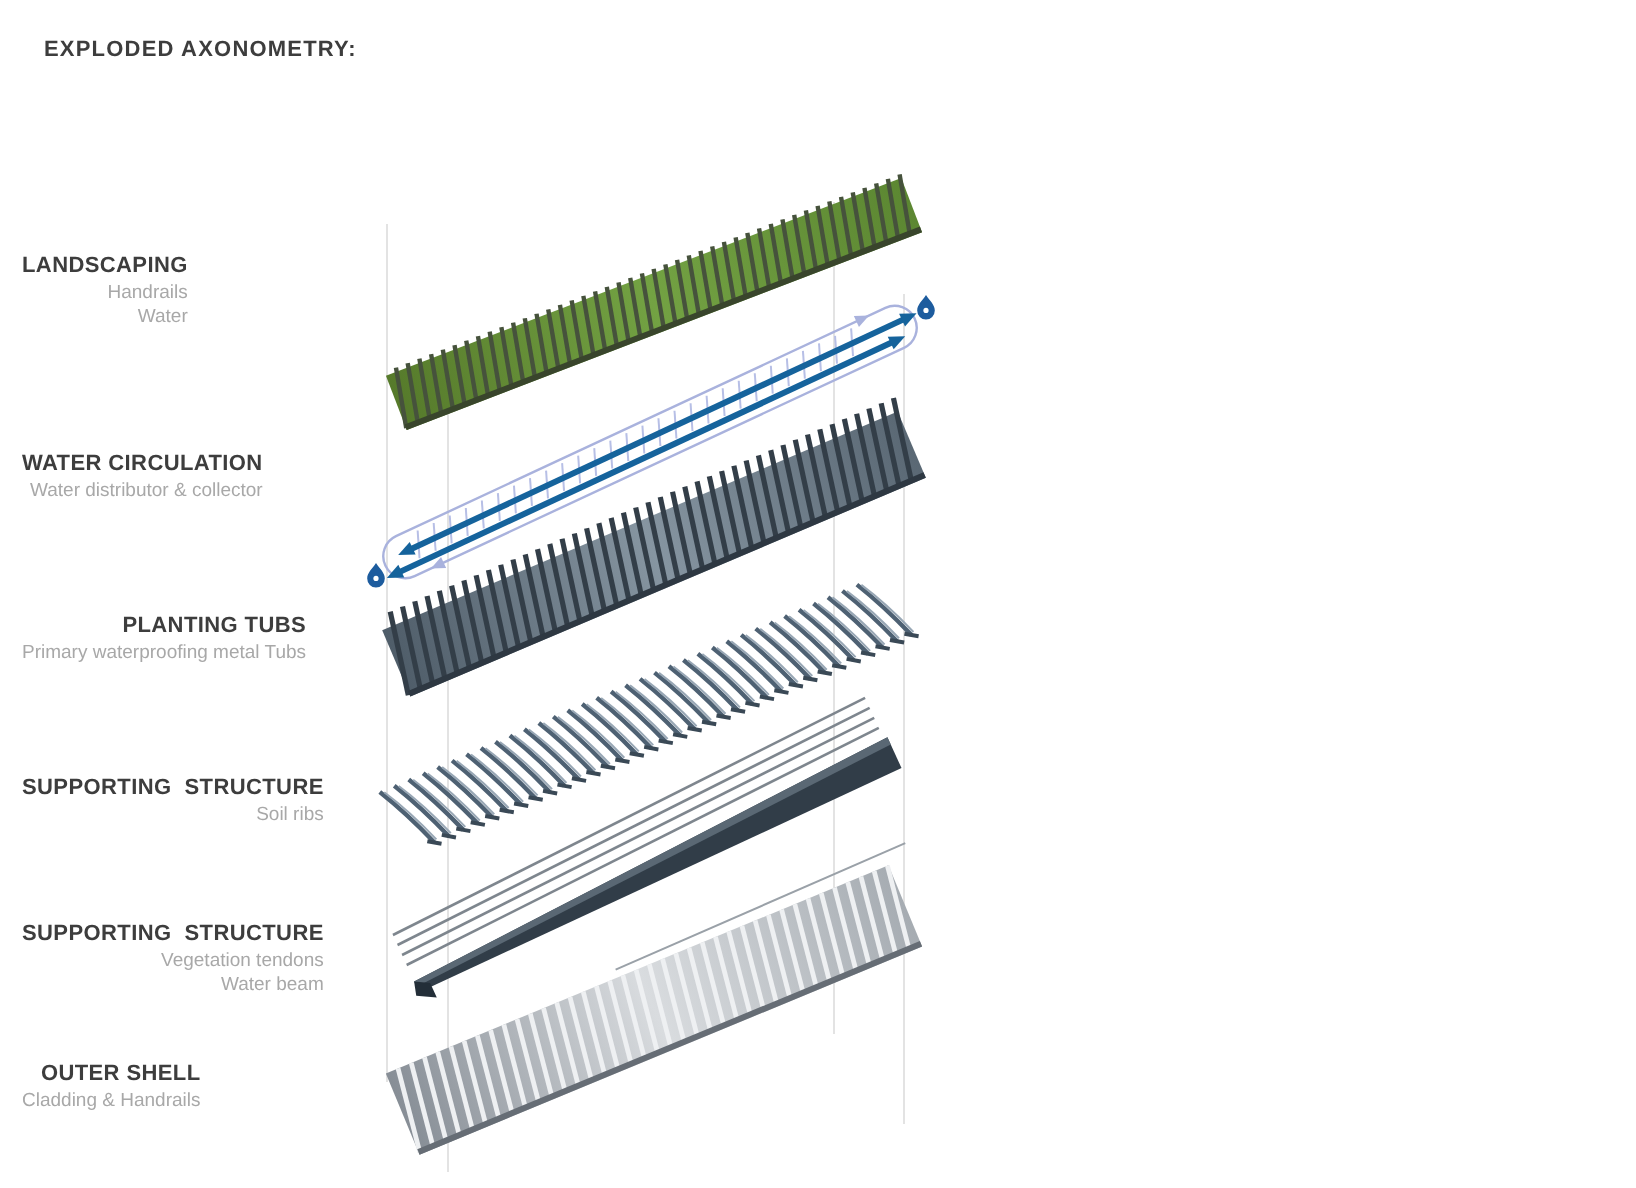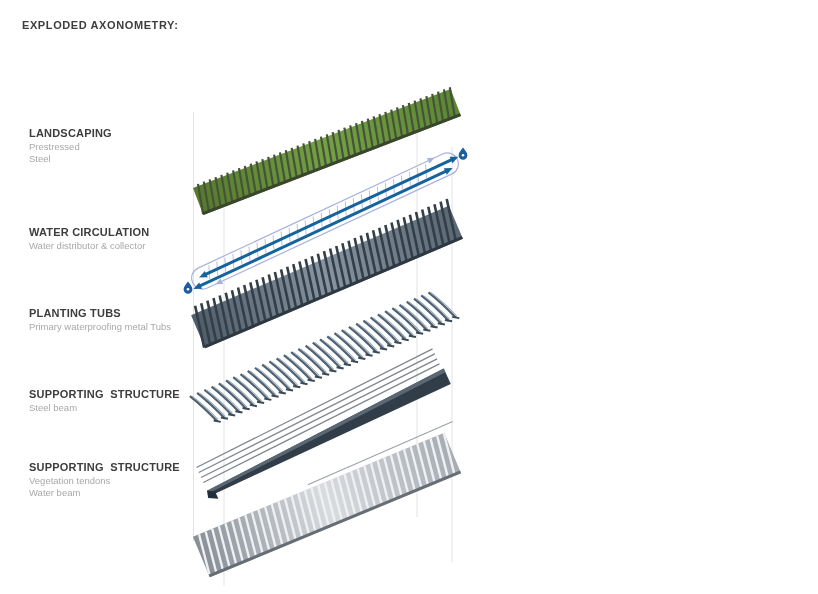--- a/index.html
+++ b/index.html
@@ -4,62 +4,66 @@
 <style>
   html,body{margin:0;padding:0;background:#ffffff;}
   .page{
     position:relative;width:782px;height:594px;background:#ffffff;overflow:hidden;
     font-family:"Liberation Sans",sans-serif;
   }
   .title{
     position:absolute;left:22px;top:19px;
     font-size:11px;font-weight:bold;letter-spacing:.6px;color:#3d3d3d;white-space:pre;
   }
-  .label-block{position:absolute;left:29px;}
+  .label-block{position:absolute;left:11px;text-align:right;}
   .label-heading{
     font-size:11px;font-weight:bold;letter-spacing:.2px;color:#3d3d3d;
     white-space:pre;margin-bottom:2px;
   }
   .label-sub{font-size:9.5px;color:#a8a8a8;line-height:11.5px;white-space:pre;}
   svg.diagram{position:absolute;left:0;top:0;}
 </style>
 </head>
 <body>
 
 <div class="page">
 
   <div class="title">EXPLODED AXONOMETRY:</div>
 
   <div class="label-block" style="top:127px">
     <div class="label-heading">LANDSCAPING</div>
-    <div class="label-sub">Prestressed</div>
-    <div class="label-sub">Steel</div>
+    <div class="label-sub">Handrails</div>
+    <div class="label-sub">Water</div>
   </div>
 
   <div class="label-block" style="top:307px">
     <div class="label-heading">PLANTING TUBS</div>
     <div class="label-sub">Primary waterproofing metal Tubs</div>
   </div>
 
   <div class="label-block" style="top:226px">
     <div class="label-heading">WATER CIRCULATION</div>
     <div class="label-sub">Water distributor &amp; collector</div>
   </div>
 
   <div class="label-block" style="top:388px">
     <div class="label-heading">SUPPORTING  STRUCTURE</div>
-    <div class="label-sub">Steel beam</div>
+    <div class="label-sub">Soil ribs</div>
   </div>
 
   <div class="label-block" style="top:461px">
     <div class="label-heading">SUPPORTING  STRUCTURE</div>
     <div class="label-sub">Vegetation tendons</div>
     <div class="label-sub">Water beam</div>
   </div>
 
+  <div class="label-block" style="top:531px">
+    <div class="label-heading">OUTER SHELL</div>
+    <div class="label-sub">Cladding &amp; Handrails</div>
+  </div>
 
   <svg id="diagram" class="diagram" width="818" height="594" viewBox="0 0 818 594">
       <defs>
         <linearGradient id="grad-landscaping" x1="0%" y1="0%" x2="100%" y2="0%">
           <stop offset="0%" stop-color="#567a2b"></stop>
           <stop offset="50%" stop-color="#73a243"></stop>
           <stop offset="100%" stop-color="#5c8732"></stop>
         </linearGradient>
         <linearGradient id="grad-planting-tubs" x1="0%" y1="0%" x2="100%" y2="0%">
           <stop offset="0%" stop-color="#4f5d69"></stop>

